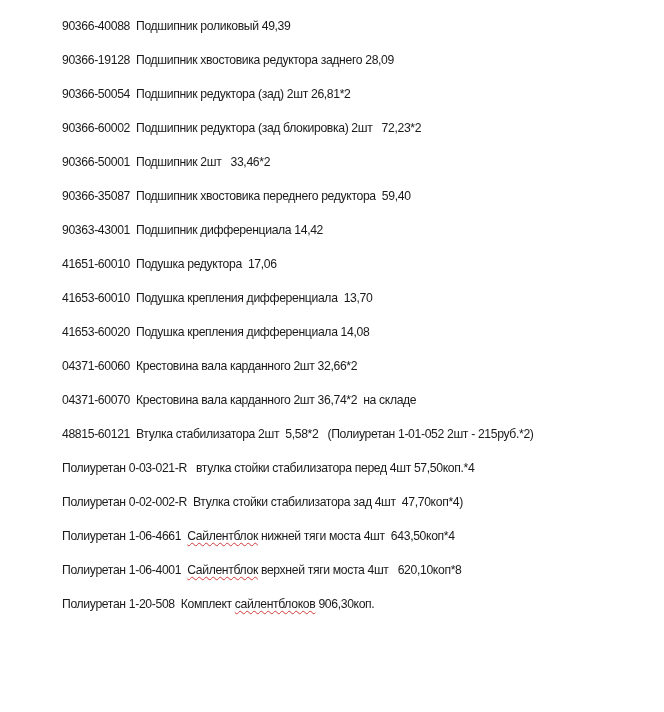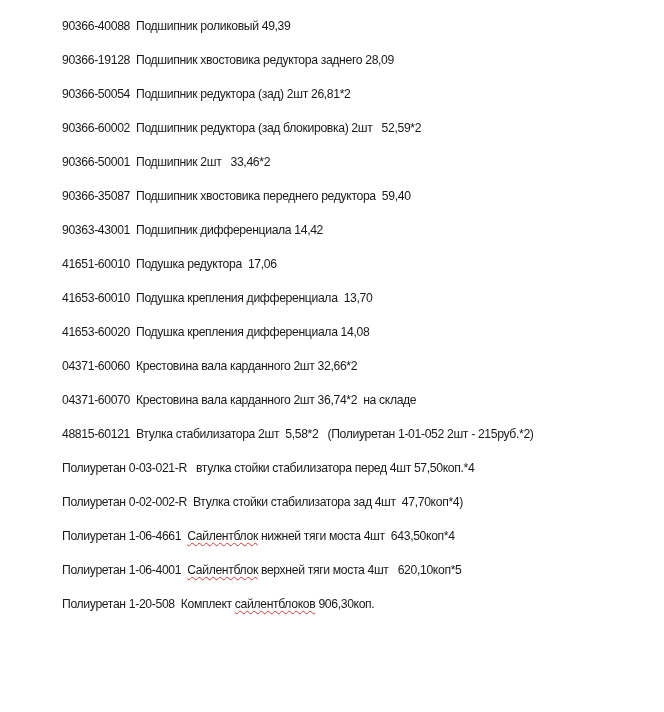--- a/index.html
+++ b/index.html
@@ -51,21 +51,21 @@
 <body>
 
 <div class="doc">
 
   <div class="line"><span class="code">90366-40088</span><span class="gap"></span><span>Подшипник роликовый 49,39</span></div>
 
   <div class="line"><span class="code">90366-19128</span><span class="gap"></span><span>Подшипник хвостовика редуктора заднего 28,09</span></div>
 
   <div class="line"><span class="code">90366-50054</span><span class="gap"></span><span>Подшипник редуктора (зад) 2шт 26,81*2</span></div>
 
-  <div class="line"><span class="code">90366-60002</span><span class="gap"></span><span>Подшипник редуктора (зад блокировка) 2шт   52,59*2</span></div>
+  <div class="line"><span class="code">90366-60002</span><span class="gap"></span><span>Подшипник редуктора (зад блокировка) 2шт   72,23*2</span></div>
 
   <div class="line"><span class="code">90366-50001</span><span class="gap"></span><span>Подшипник 2шт   33,46*2</span></div>
 
   <div class="line"><span class="code">90366-35087</span><span class="gap"></span><span>Подшипник хвостовика переднего редуктора  59,40</span></div>
 
 
   <div class="line"><span class="code">90363-43001</span><span class="gap"></span><span>Подшипник дифференциала 14,42</span></div>
 
   <div class="line"><span class="code">41651-60010</span><span class="gap"></span><span>Подушка редуктора  17,06</span></div>
 
@@ -79,17 +79,17 @@
 
   <div class="line"><span class="code">48815-60121</span><span class="gap"></span><span>Втулка стабилизатора 2шт  5,58*2   (Полиуретан 1-01-052 2шт - 215руб.*2)</span></div>
 
   <div class="line"><span class="code">Полиуретан 0-03-021-R</span><span class="gap"></span><span> втулка стойки стабилизатора перед 4шт 57,50коп.*4</span></div>
 
 
   <div class="line"><span class="code">Полиуретан 0-02-002-R</span><span class="gap"></span><span>Втулка стойки стабилизатора зад 4шт  47,70коп*4)</span></div>
 
   <div class="line"><span class="code">Полиуретан 1-06-4661</span><span class="gap"></span><span class="sp">Сайлентблок</span><span> нижней тяги моста 4шт  643,50коп*4</span></div>
 
-  <div class="line"><span class="code">Полиуретан 1-06-4001</span><span class="gap"></span><span class="sp">Сайлентблок</span><span> верхней тяги моста 4шт   620,10коп*5</span></div>
+  <div class="line"><span class="code">Полиуретан 1-06-4001</span><span class="gap"></span><span class="sp">Сайлентблок</span><span> верхней тяги моста 4шт   620,10коп*8</span></div>
 
   <div class="line"><span class="code">Полиуретан 1-20-508</span><span class="gap"></span><span>Комплект </span><span class="sp">сайлентблоков</span><span> 906,30коп.</span></div>
 
 </div>
 
 </body></html>

